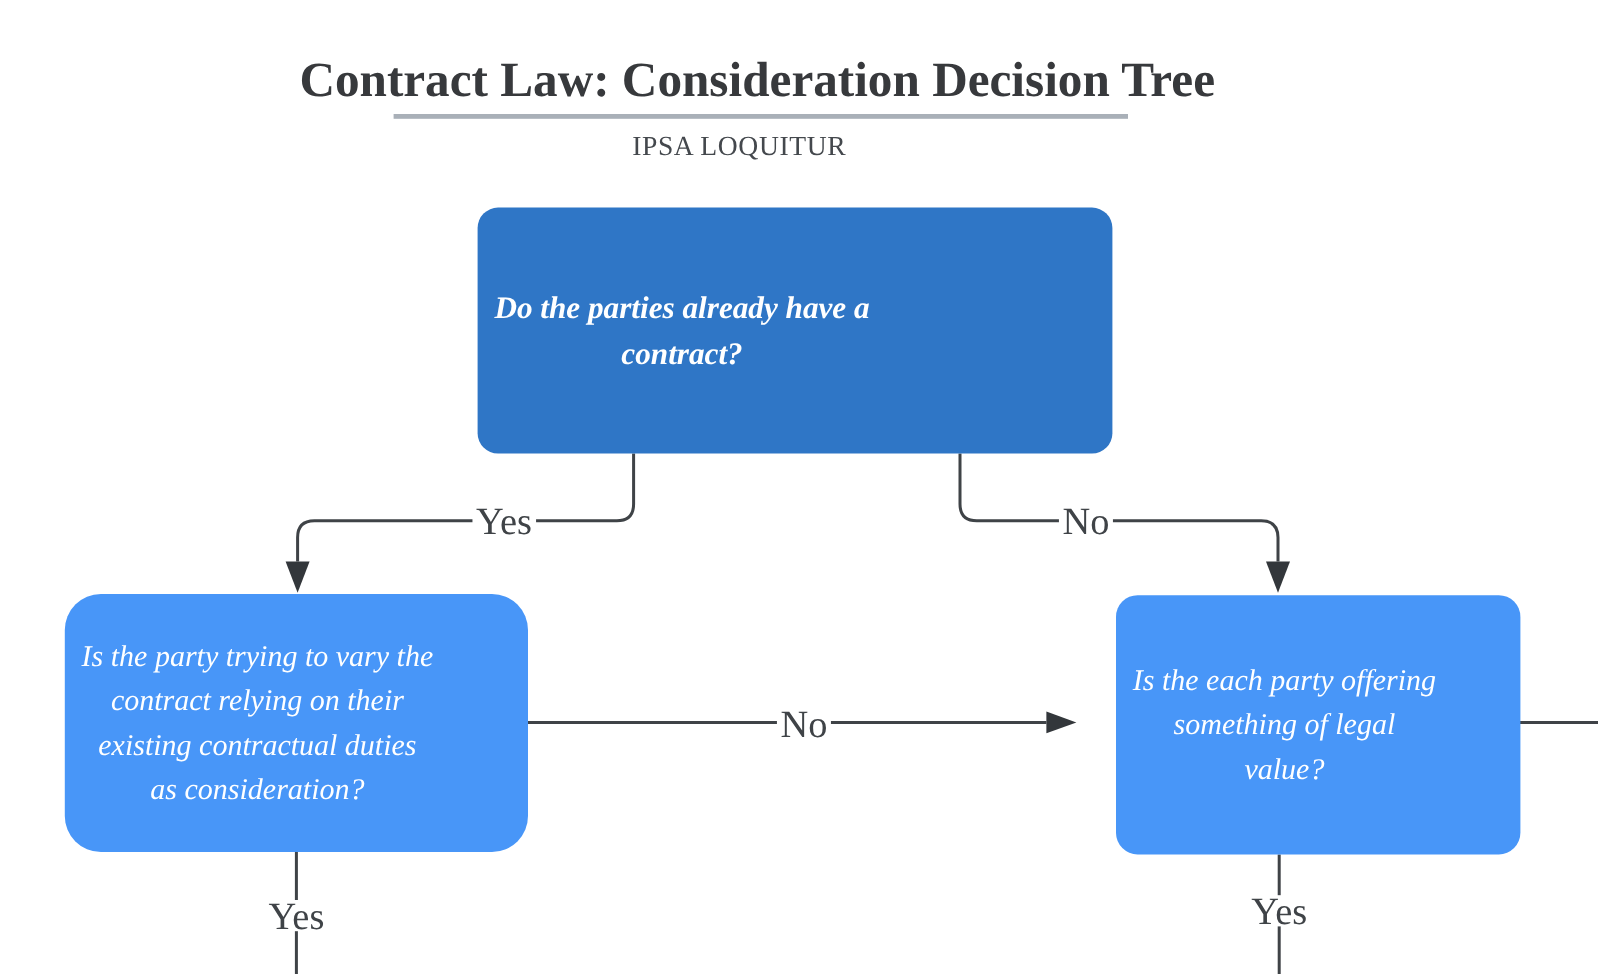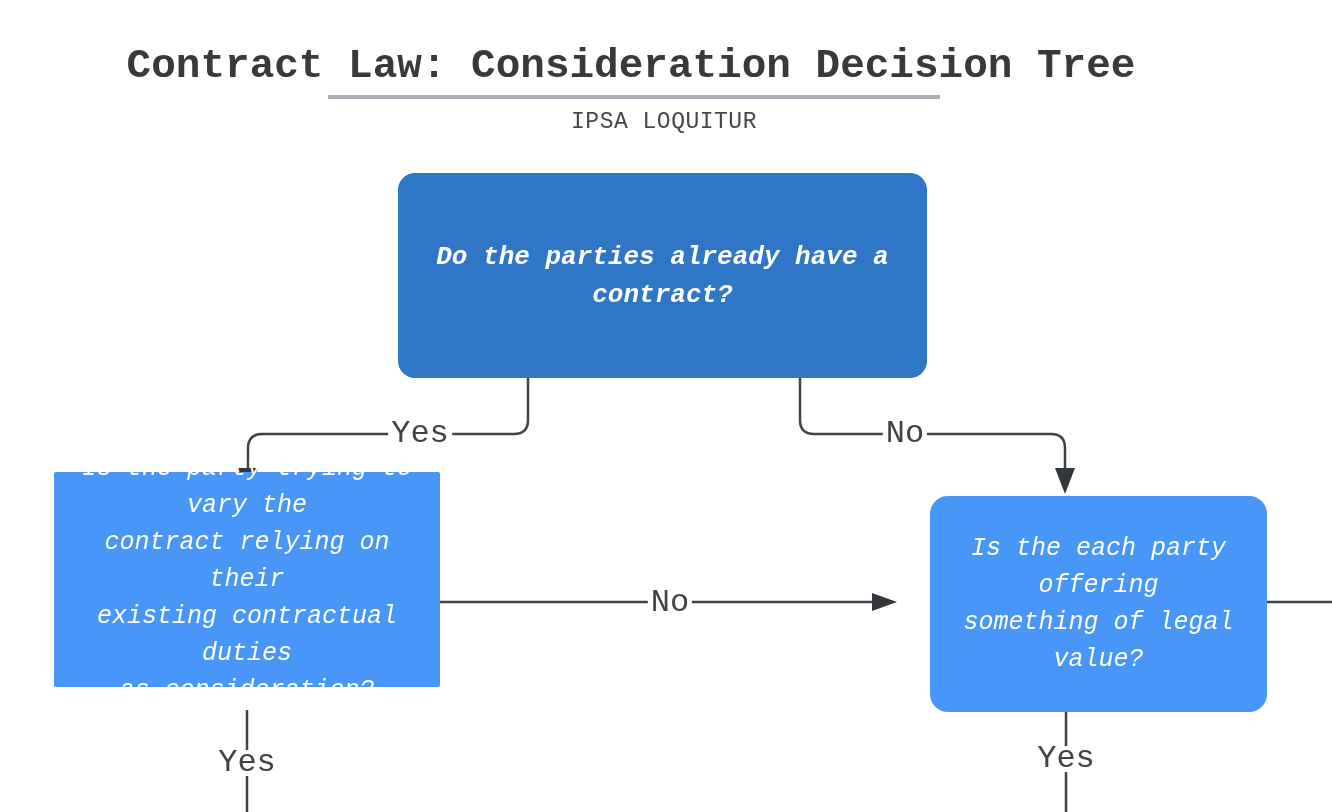--- a/index.html
+++ b/index.html
@@ -2,21 +2,21 @@
 <html><head>
 <meta charset="utf-8">
 <style>
   html, body { margin: 0; padding: 0; background: #ffffff; }
   .canvas {
     position: relative;
     width: 1332px;
     height: 812px;
     background: #ffffff;
     overflow: hidden;
-    font-family: Liberation Mono, monospace;
+    font-family: Liberation Serif, serif;
   }
   .page-title {
     position: absolute;
     left: 0; top: 42px;
     width: 1262px;
     text-align: center;
     font-size: 41px;
     font-weight: bold;
     color: #37393c;
     line-height: 48px;
@@ -28,53 +28,52 @@
     background: #a9b0b8;
   }
   .page-subtitle {
     position: absolute;
     left: 0; top: 109px;
     width: 1232px;
     text-align: center;
     font-size: 23px;
     letter-spacing: 0.5px;
     color: #44484d;
-    padding-left: 48px;
   }
   .connector-layer {
     position: absolute;
     left: 0; top: 0;
     width: 1332px; height: 812px;
   }
   .node {
     position: absolute;
     display: flex;
     align-items: center;
-    justify-content: center;
+    justify-content: flex-start;
     text-align: center;
     color: #ffffff;
     font-style: italic;
     white-space: pre-line;
     box-sizing: border-box;
     padding: 20px 14px;
   }
   .node-root {
     left: 398px; top: 173px;
     width: 529px; height: 205px;
     background: #2f76c6;
     border-radius: 17px;
     font-weight: bold;
     font-size: 26px;
     line-height: 38px;
   }
   .node-vary {
-    left: 54px; top: 472px;
+    left: 54px; top: 495px;
     width: 386px; height: 215px;
     background: #4896f8;
-    border-radius: 2px;
+    border-radius: 30px;
     font-size: 25px;
     line-height: 37px;
   }
   .node-value {
     left: 898px; top: 496px;
     width: 337px; height: 216px;
     background: #4896f8;
     border-radius: 18px;
     font-size: 25px;
     line-height: 37px;

